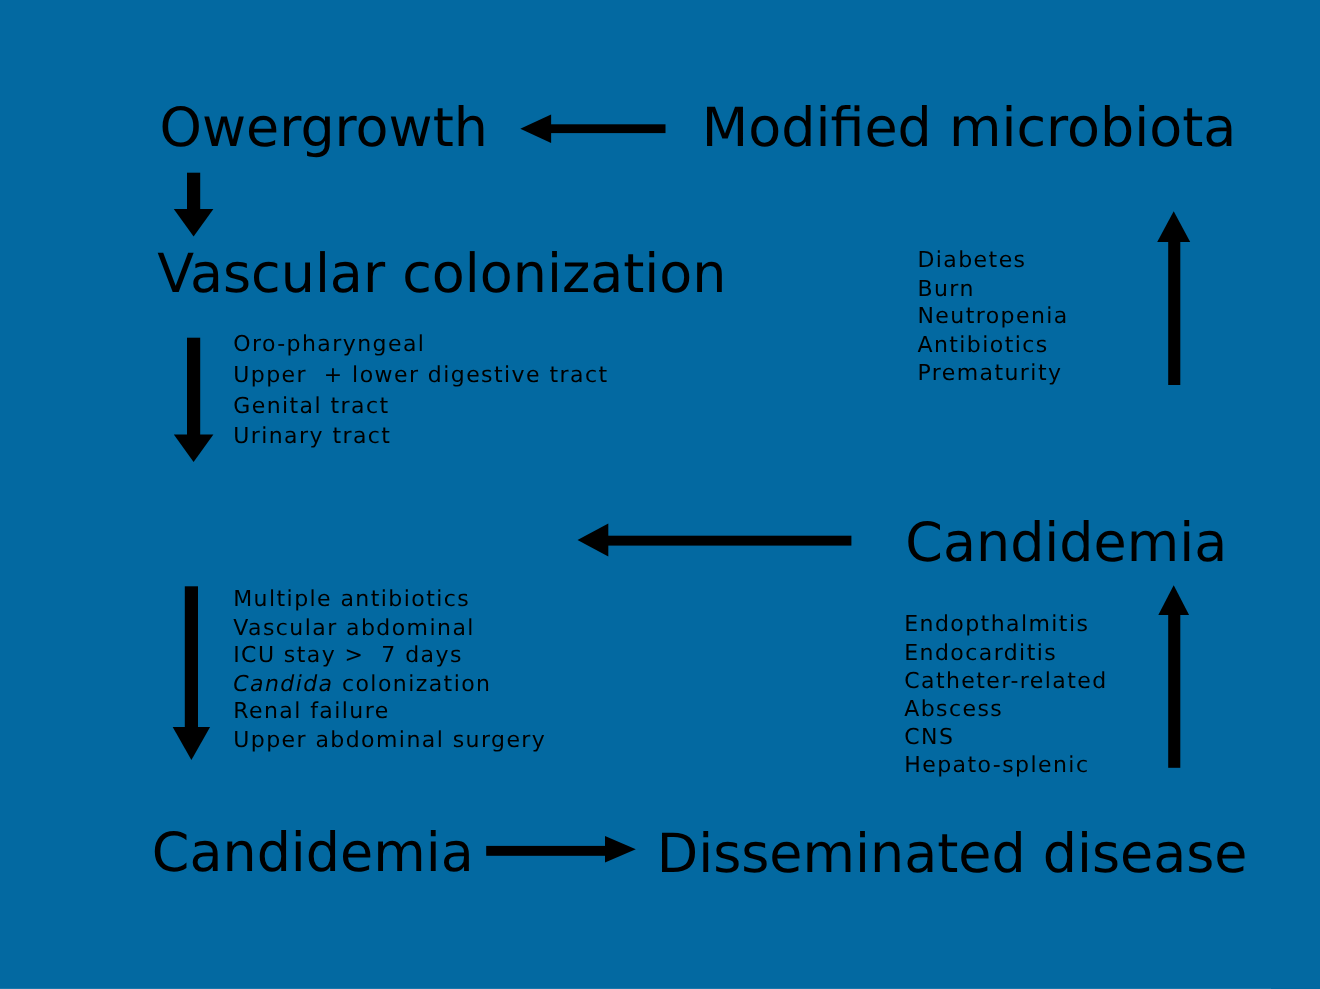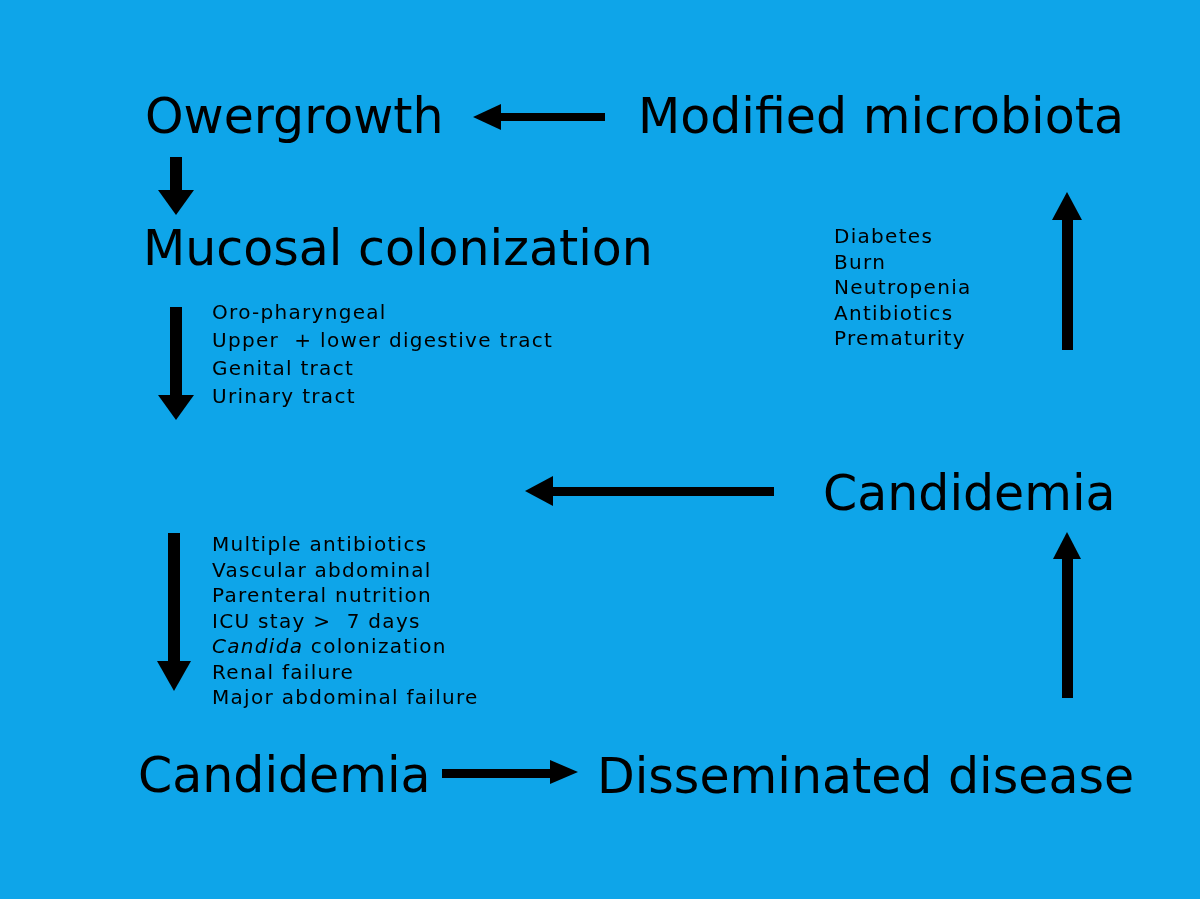--- a/index.html
+++ b/index.html
@@ -1,17 +1,17 @@
 <!DOCTYPE html>
 <html><head>
 <meta charset="utf-8">
 <style>
   * { margin:0; padding:0; box-sizing:border-box; }
   html,body { width:1200px; height:899px; background:#ffffff; }
-  #canvas { position:relative; width:1200px; height:899px; background:#0ea5e9;
+  #canvas { position:relative; width:1200px; height:899px; background:#0369a1;
             color:#000; font-family:"DejaVu Sans", sans-serif; overflow:hidden; }
 
   .h { position:absolute; font-size:49px; line-height:56px; white-space:pre; }
   .list { position:absolute; font-size:20px; letter-spacing:1.3px; }
   .list .ln { white-space:pre; }
   .lh28 .ln { line-height:28px; }
   .lh25 .ln { line-height:25.5px; }
   .it { font-style:italic; }
 
   .arrow { position:absolute; }
@@ -104,21 +104,21 @@
     <div class="head"></div>
     <div class="shaft"></div>
   </div>
   <div class="arrow" id="a8">
     <div class="shaft"></div>
     <div class="head"></div>
   </div>
 
   <div class="h" id="n-overgrowth">Owergrowth</div>
   <div class="h" id="n-modified">Modified microbiota</div>
-  <div class="h" id="n-mucosal">Mucosal colonization</div>
+  <div class="h" id="n-mucosal">Vascular colonization</div>
   <div class="h" id="n-candidemia-r">Candidemia</div>
   <div class="h" id="n-candidemia-b">Candidemia</div>
   <div class="h" id="n-disseminated">Disseminated disease</div>
 
   <div class="list lh28" id="l-mucosal">
     <div class="ln">Oro-pharyngeal</div>
     <div class="ln">Upper  + lower digestive tract</div>
     <div class="ln">Genital tract</div>
     <div class="ln">Urinary tract</div>
   </div>
@@ -127,21 +127,28 @@
     <div class="ln">Diabetes</div>
     <div class="ln">Burn</div>
     <div class="ln">Neutropenia</div>
     <div class="ln">Antibiotics</div>
     <div class="ln">Prematurity</div>
   </div>
 
   <div class="list lh25" id="l-invasion">
     <div class="ln">Multiple antibiotics</div>
     <div class="ln">Vascular abdominal</div>
-    <div class="ln">Parenteral nutrition</div>
     <div class="ln">ICU stay &gt;  7 days</div>
     <div class="ln"><span class="it">Candida</span><span> colonization</span></div>
     <div class="ln">Renal failure</div>
-    <div class="ln">Major abdominal failure</div>
+    <div class="ln">Upper abdominal surgery</div>
   </div>
 
+  <div class="list lh25" id="l-manifest">
+    <div class="ln">Endopthalmitis</div>
+    <div class="ln">Endocarditis</div>
+    <div class="ln">Catheter-related</div>
+    <div class="ln">Abscess</div>
+    <div class="ln">CNS</div>
+    <div class="ln">Hepato-splenic</div>
+  </div>
 
 </div>
 
 </body></html>

